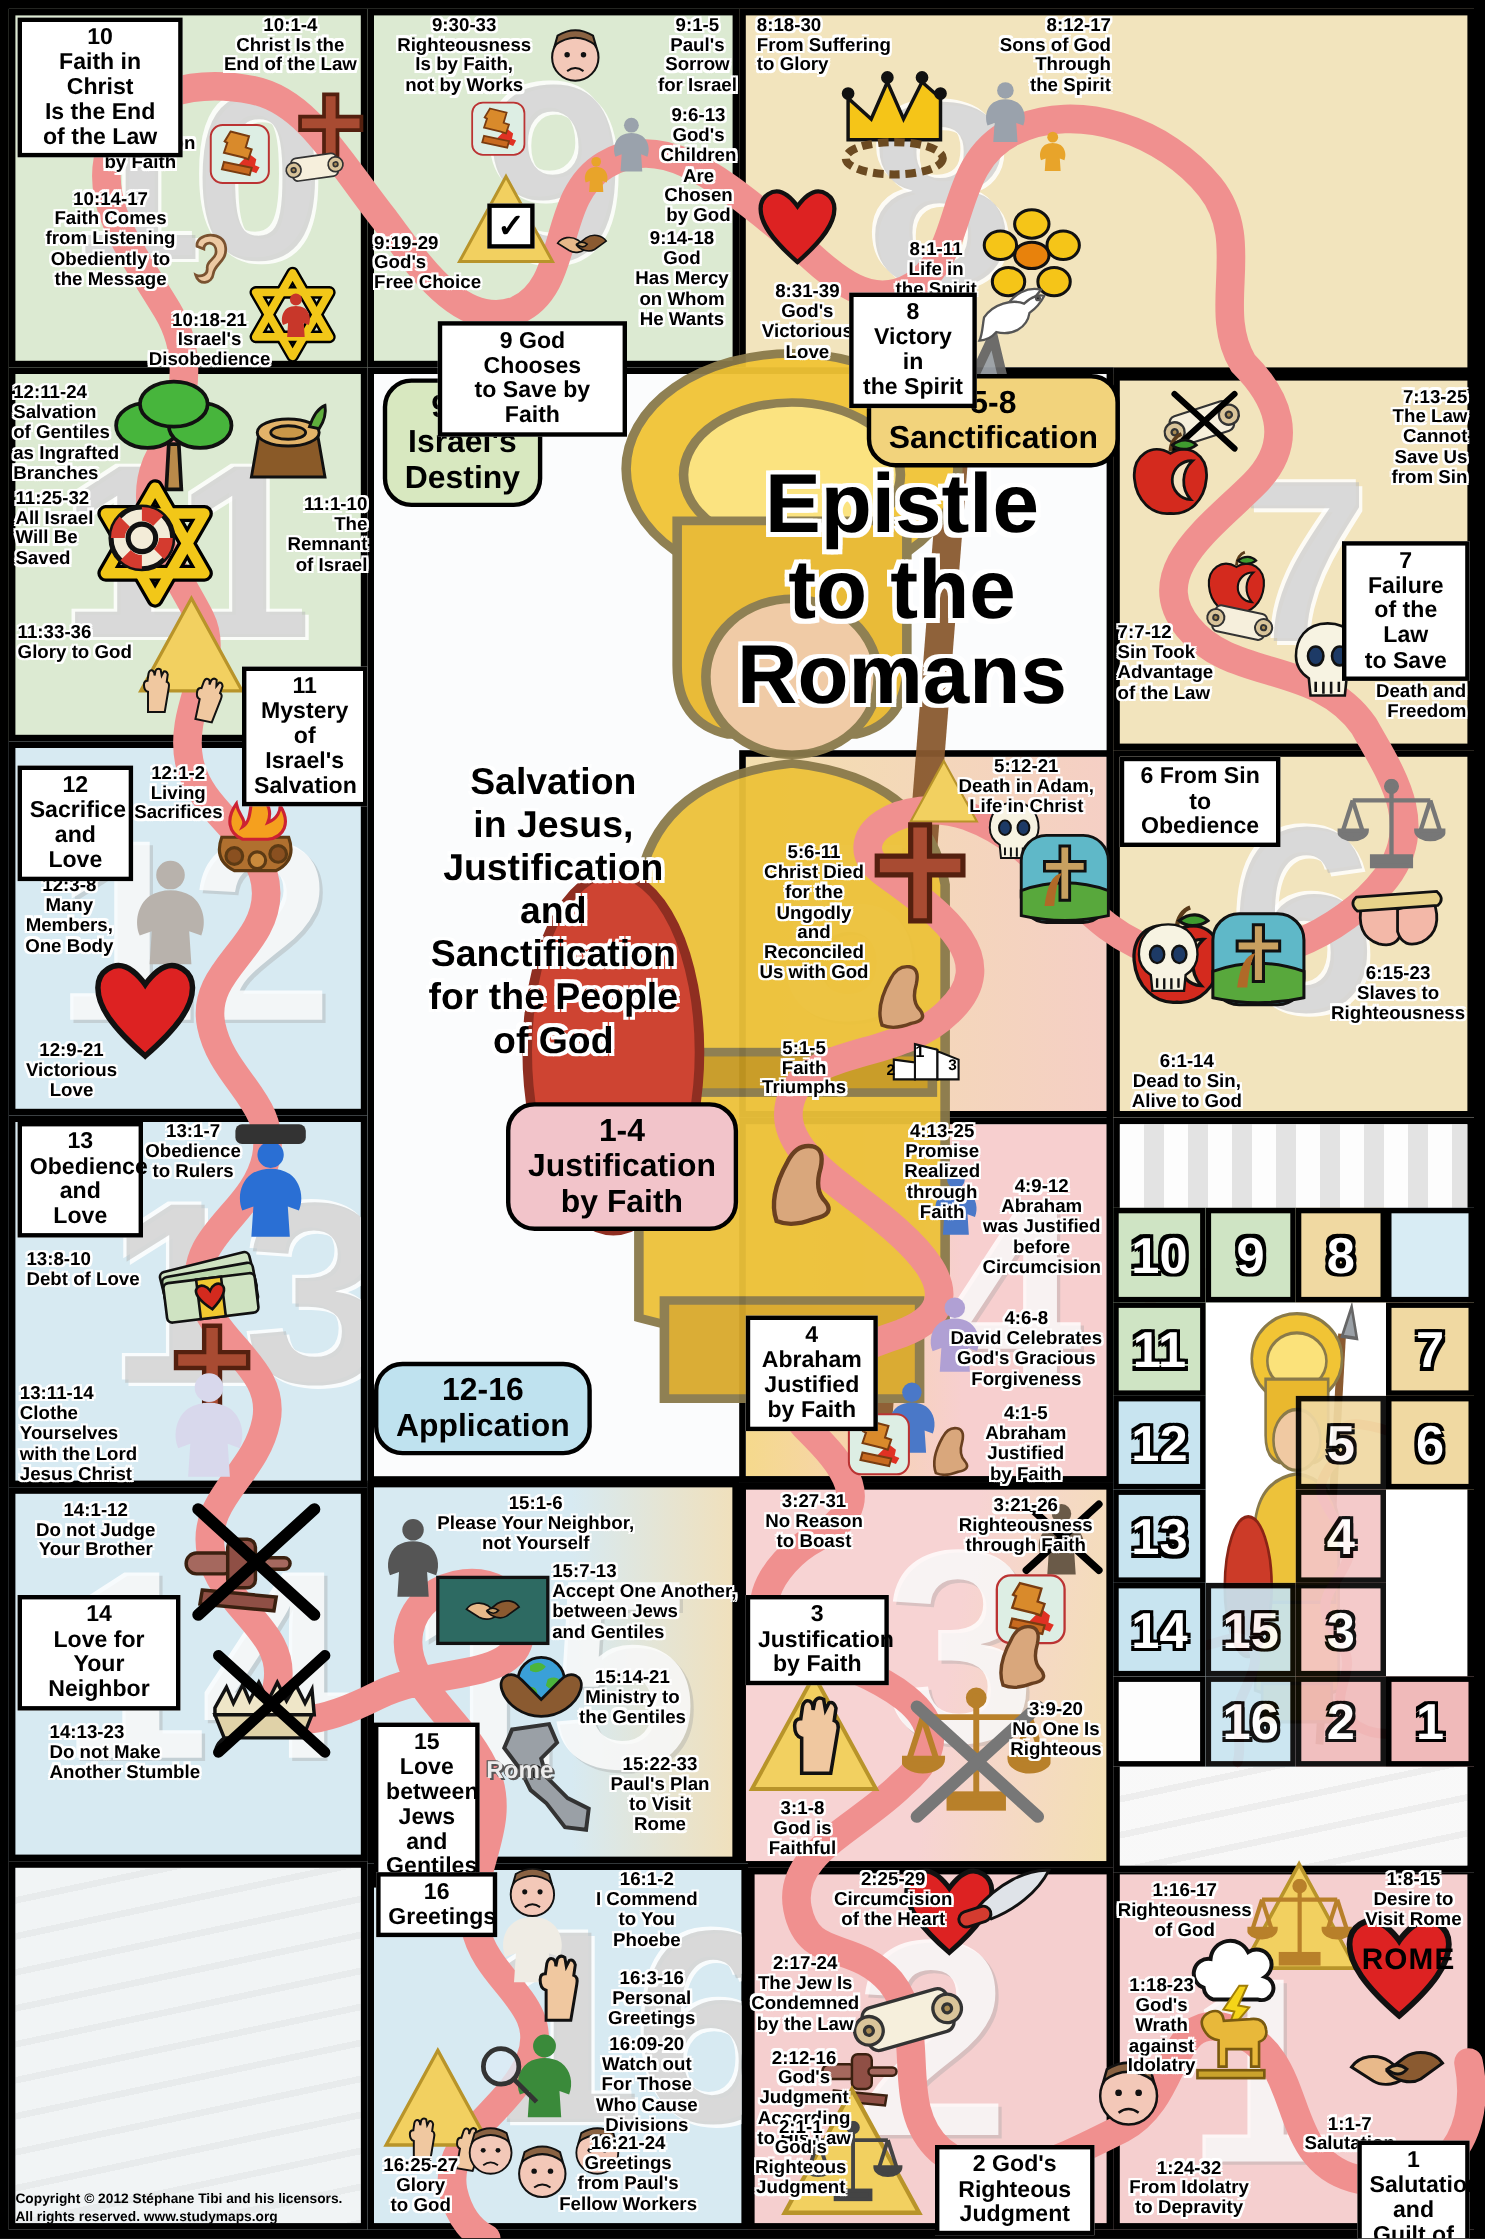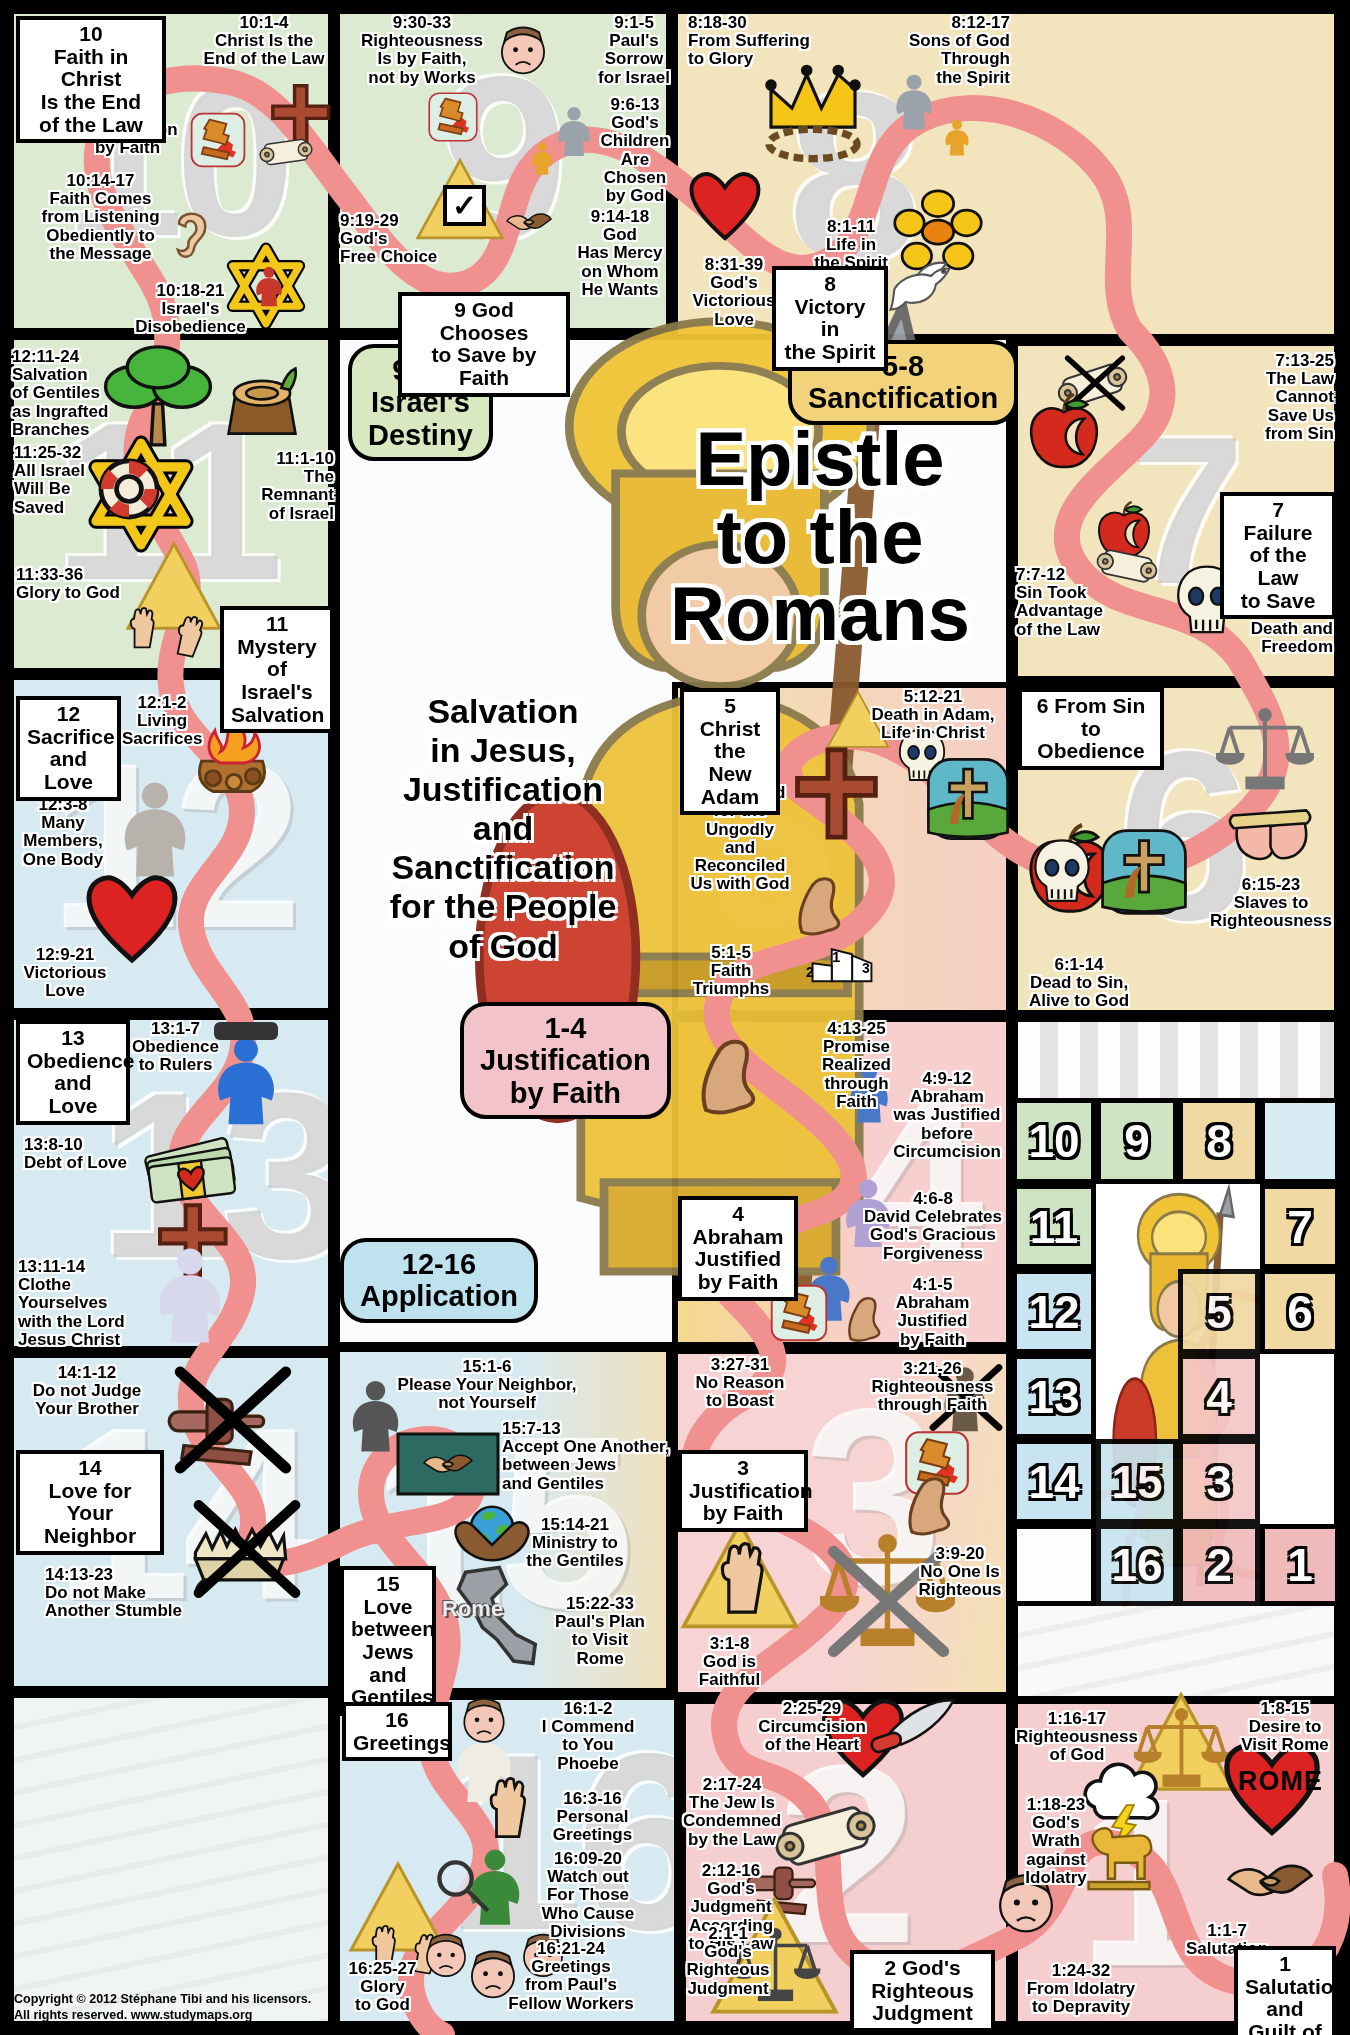--- a/index.html
+++ b/index.html
@@ -572,23 +572,20 @@
   <svg class="ic" style="left:1092px;top:500px;width:64px;height:64px">
       <use href="#sym-apple"></use>
     </svg>
   <svg class="ic" style="left:1068px;top:536px;width:118px;height:60px;transform:rotate(12deg)">
       <use href="#sym-scroll"></use>
     </svg>
   <svg class="ic" style="left:1168px;top:562px;width:78px;height:78px">
       <use href="#sym-skull"></use>
     </svg>
 
-  <div class="chbox" style="left:680px;top:688px;width:100px">5 Christ
-the New
-Adam</div>
   <div class="cap" style="left:858px;top:688px;width:150px">5:12-21
 Death in Adam,
 Life in Christ</div>
   <div class="cap" style="left:686px;top:766px;width:108px">5:6-11
 Christ Died
 for the
 Ungodly
 and
 Reconciled
 Us with God</div>

